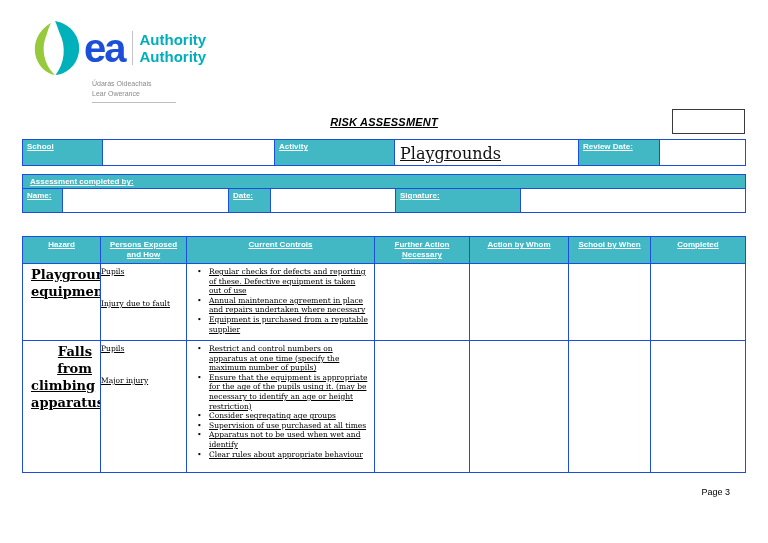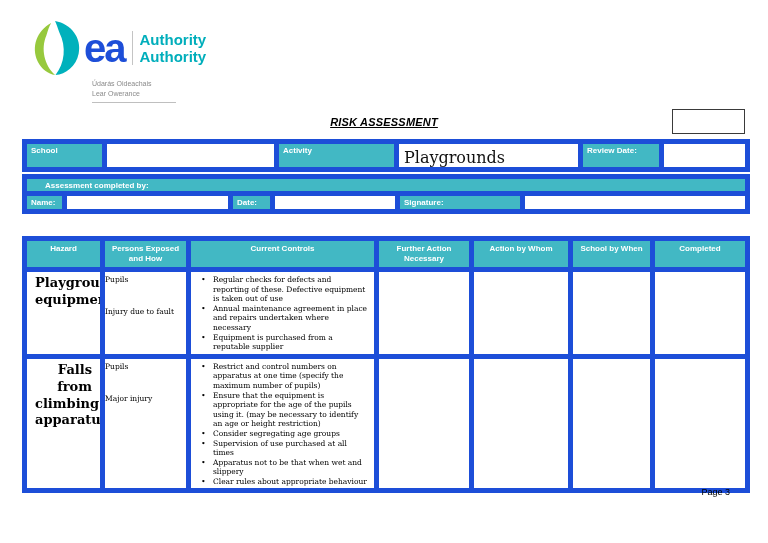--- a/index.html
+++ b/index.html
@@ -36,39 +36,39 @@
     text-align:center; font-size:11px; font-weight:bold;
     text-decoration:underline; letter-spacing:.2px; color:#000;font-style:italic;
   }
   .ref-box {
     position:absolute; left:672px; top:109px; width:73px; height:25px;
     border:1px solid #3a3a3a; background:#fff;
   }
 
   
   table { border-collapse:collapse; table-layout:fixed; }
-  td { border:5px solid #1d4ed8; vertical-align:top; overflow:hidden; }
+  td { border:1px solid #1d4ed8; vertical-align:top; overflow:hidden;text-decoration:underline; }
   .teal {
     background:#42b8c4; color:#fff; font-weight:bold;
     font-size:8px; padding:2px 4px;
   }
   .white-cell { background:#fff; }
 
   
   .info-table { position:absolute; left:22px; top:139px; width:723px; }
   .info-table td { height:26px; }
   .serif-val {
     font-family:"DejaVu Serif", serif; font-size:16px; color:#111;
     padding:4px 2px 0 5px; font-weight:normal;
   }
 
   
   .completed-table { position:absolute; left:22px; top:174px; width:723px; }
-  .completed-table .band td { height:14px; padding:2px 4px 1px 18px; }
-  .completed-table .fields td { height:16px; }
+  .completed-table .band td { height:14px; padding:2px 4px 1px 7px; }
+  .completed-table .fields td { height:24px; }
 
   
   .risk-table { position:absolute; left:22px; top:236px; width:723px; }
   .risk-table td.head {
     height:26px; text-align:center; padding:3px 2px;
     line-height:1.25;
   }
   .risk-table .row1 td { height:77px; }
   .risk-table .row2 td { height:132px; }
   .hazard-cell {
@@ -211,21 +211,21 @@
       <td class="persons-cell">
         <div>Pupils</div>
         <div class="second">Major injury</div>
       </td>
       <td>
         <ul class="controls-list">
           <li>Restrict and control numbers on apparatus at one time (specify the maximum number of pupils)</li>
           <li>Ensure that the equipment is appropriate for the age of the pupils using it. (may be necessary to identify an age or height restriction)</li>
           <li>Consider segregating age groups</li>
           <li>Supervision of use purchased at all times</li>
-          <li>Apparatus not to be that when wet and slippery</li>
+          <li>Apparatus not to be used when wet and identify</li>
           <li>Clear rules about appropriate behaviour</li>
         </ul>
       </td>
       <td class="white-cell"></td>
       <td class="white-cell"></td>
       <td class="white-cell"></td>
       <td class="white-cell"></td>
     </tr>
   </tbody>
     </table>

